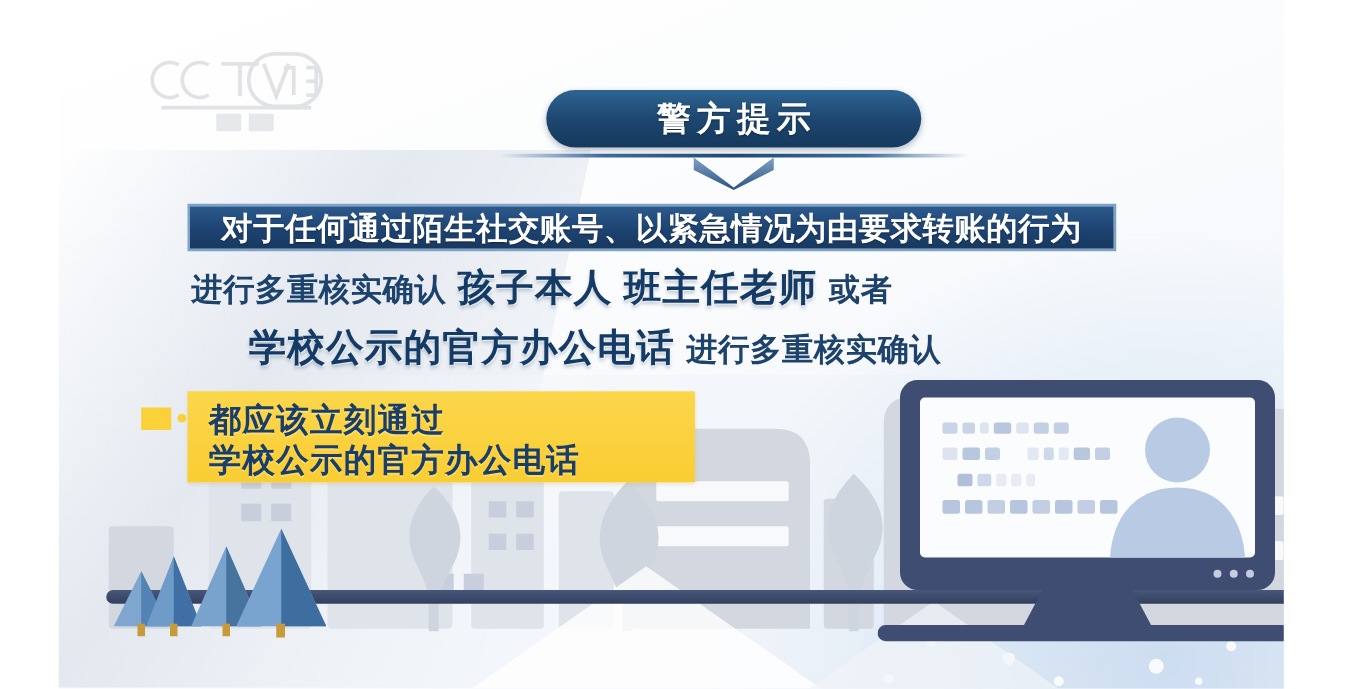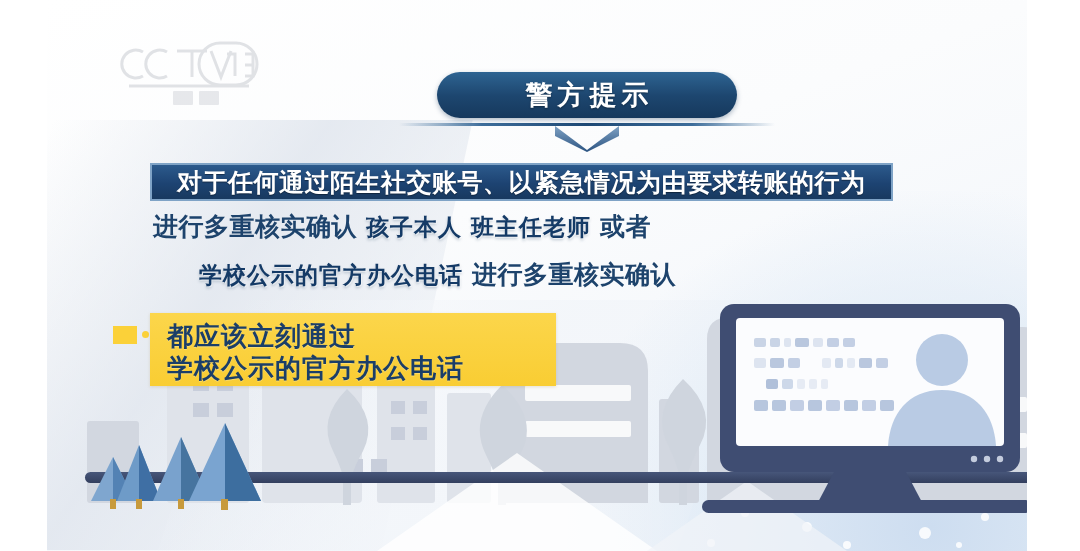--- a/index.html
+++ b/index.html
@@ -142,21 +142,21 @@
     justify-content: space-between;
   }
   .t-norm {
     color: #1d436c;
     font-size: 25px;
     font-weight: bold;
     letter-spacing: .5px;
   }
   .t-emph {
     color: #143a66;
-    font-size: 23px;
+    font-size: 30px;
     font-weight: bold;
     letter-spacing: 1px;
     text-shadow: 1px 1px 0 rgba(255,255,255,.55), 0 2px 3px rgba(30,60,95,.28);
   }
   .sp { display: inline-block; width: 9px; }
 
   
   .yellow-bullet {
     position: absolute;
     left: 66px; top: 326px;

